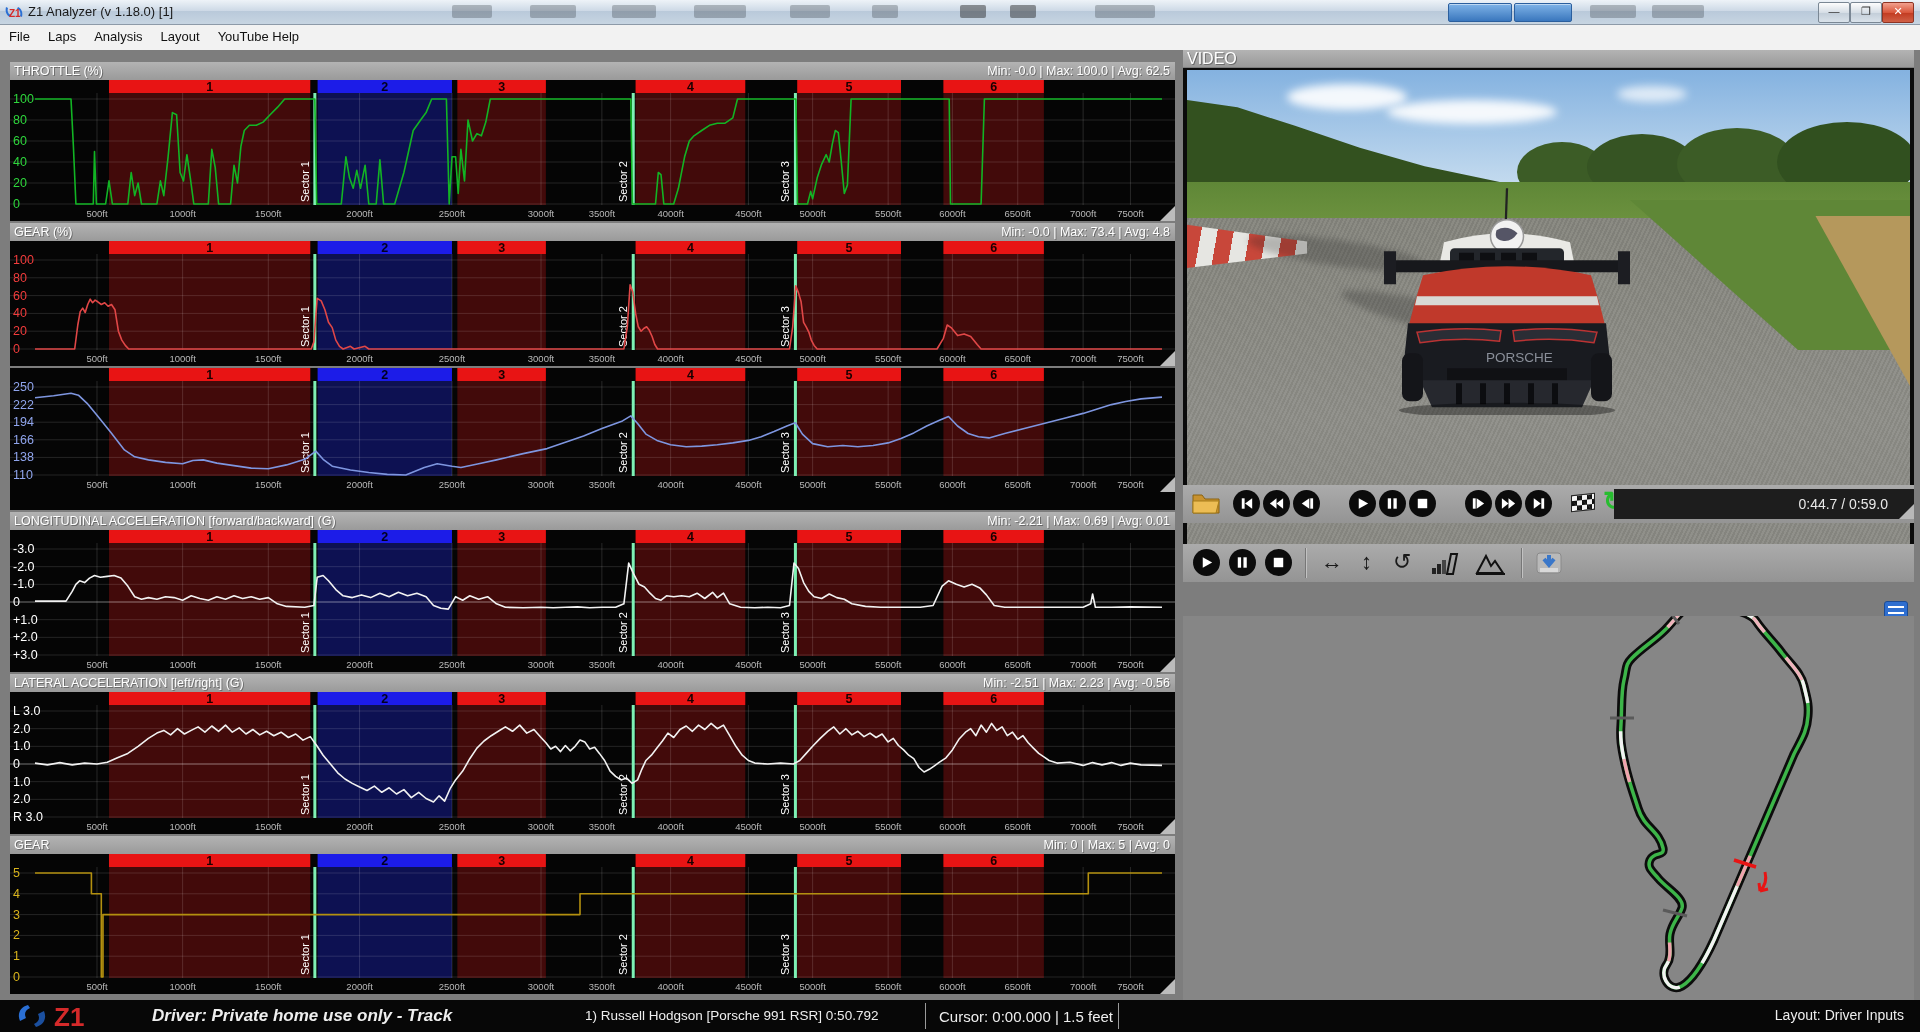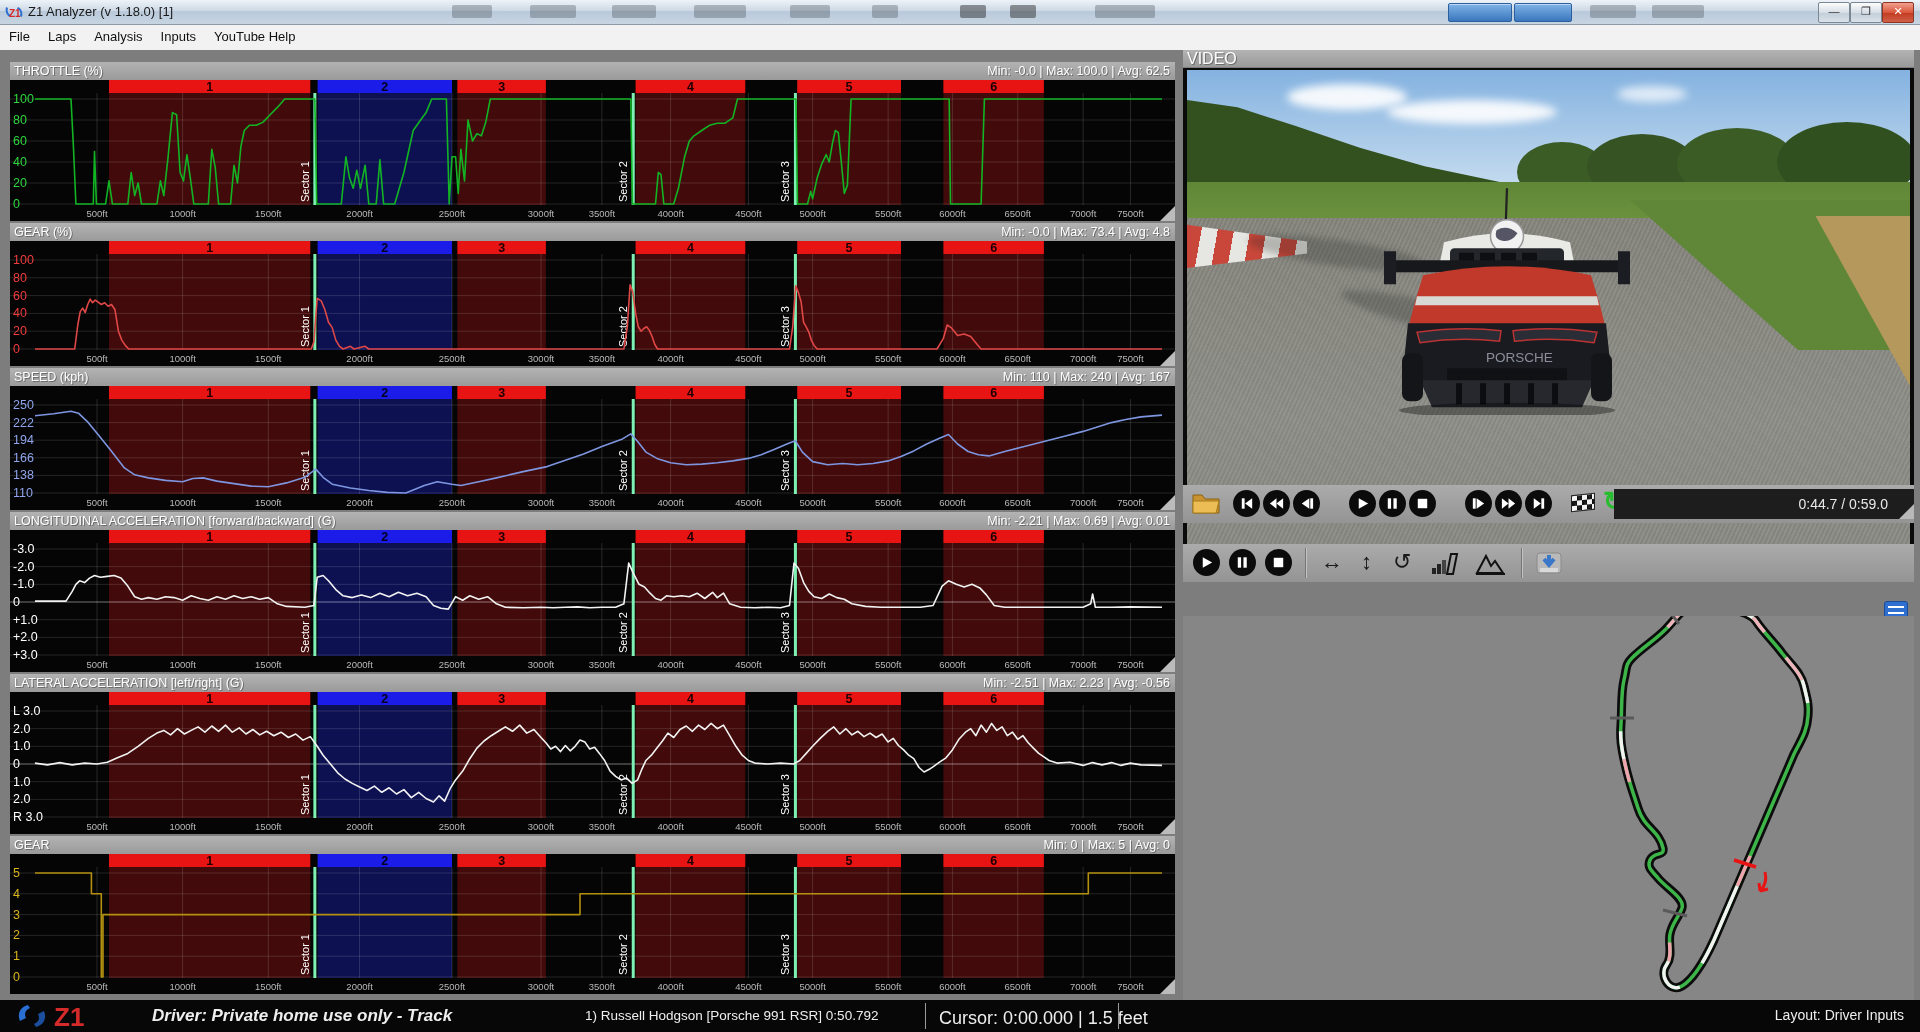--- a/index.html
+++ b/index.html
@@ -74,21 +74,21 @@
   #analysis-icon{position:absolute;right:6px;top:551px;width:22px;height:27px;background:#2f6fd0;
     border:1px solid #1c4c96;border-radius:3px;}
   #analysis-icon i{display:block;height:2px;background:#fff;margin:4px 3px 0 3px;}
   #analysis-label{position:absolute;right:3px;top:583px;font-size:10px;color:#2c2c2c;}
   .vsep{position:absolute;top:4px;width:1px;height:30px;background:#777;box-shadow:1px 0 #c2c2c2;}
   
   #statusbar{position:absolute;left:0;top:1000px;width:1920px;height:32px;background:#070707;color:#eee;}
   #z1logo{position:absolute;left:14px;top:2px;}
   #license{position:absolute;left:152px;top:6px;font-size:17px;font-weight:bold;font-style:italic;}
   #driver{position:absolute;left:585px;top:8px;font-size:13.5px;}
-  #cursorinfo{position:absolute;left:939px;top:8px;font-size:18px;}
+  #cursorinfo{position:absolute;left:939px;top:8px;font-size:15px;}
   #layoutinfo{position:absolute;right:16px;top:7px;font-size:14px;}
   .ssep{position:absolute;top:3px;width:1px;height:26px;background:#9a9a9a;}
 </style>
 </head>
 <body>
 
 <div id="titlebar">
   <svg id="title-icon" viewBox="0 0 18 18">
     <path d="M3,5 C2,8 3,11 6,12 L5,14 C1,12 0,8 1,4 Z" fill="#2a6fd4"></path>
     <path d="M15,13 C16,10 15,7 12,6 L13,4 C17,6 18,10 17,14 Z" fill="#2a6fd4"></path>
@@ -106,21 +106,21 @@
   <div class="ghost" style="left:1095px;width:60px"></div>
   <div class="ghost-blue" style="left:1448px;width:62px"></div>
   <div class="ghost-blue" style="left:1514px;width:56px"></div>
   <div class="ghost" style="left:1590px;width:46px"></div>
   <div class="ghost" style="left:1652px;width:52px"></div>
   <div class="winbtn" id="btn-min" style="right:70px">—</div>
   <div class="winbtn" id="btn-max" style="right:38px">❐</div>
   <div class="winbtn" id="btn-close" style="right:6px">✕</div>
 </div>
 
-<div id="menubar"><span class="menu-item">File</span><span class="menu-item">Laps</span><span class="menu-item">Analysis</span><span class="menu-item">Inputs</span><span class="menu-item">YouTube Help</span></div>
+<div id="menubar"><span class="menu-item">File</span><span class="menu-item">Laps</span><span class="menu-item">Analysis</span><span class="menu-item">Layout</span><span class="menu-item">YouTube Help</span></div>
 
 <div id="main">
   <div id="charts">
       <div class="panel" style="top: 12px; height: 159px;">
         <div class="panel-header">
           <span class="p-title">THROTTLE (%)</span>
           <span class="p-stats">Min: -0.0 | Max: 100.0 | Avg: 62.5</span>
         </div>
         <div class="panel-chart">
           <svg width="1165" height="141" viewBox="0 0 1165 141">
@@ -267,24 +267,20 @@
             <text x="878.139" y="121" fill="#b9b9b9" font-size="9.5" text-anchor="middle" font-family="Liberation Sans,sans-serif">5500ft</text>
             <text x="942.3779999999999" y="121" fill="#b9b9b9" font-size="9.5" text-anchor="middle" font-family="Liberation Sans,sans-serif">6000ft</text>
             <text x="1007.744" y="121" fill="#b9b9b9" font-size="9.5" text-anchor="middle" font-family="Liberation Sans,sans-serif">6500ft</text>
             <text x="1073.1100000000001" y="121" fill="#b9b9b9" font-size="9.5" text-anchor="middle" font-family="Liberation Sans,sans-serif">7000ft</text>
             <text x="1120.444" y="121" fill="#b9b9b9" font-size="9.5" text-anchor="middle" font-family="Liberation Sans,sans-serif">7500ft</text>
             <polygon points="1165,110 1165,125 1150,125" fill="#bcbcbc"></polygon>
           </svg>
         </div>
       </div>
       <div class="panel" style="top: 318px; height: 142px;">
-        <div class="panel-header">
-          <span class="p-title">SPEED (kph)</span>
-          <span class="p-stats">Min: 110 | Max: 240 | Avg: 167</span>
-        </div>
         <div class="panel-chart">
           <svg width="1165" height="124" viewBox="0 0 1165 124">
             <rect x="98.97628" y="13" width="201.30473999999995" height="95" fill="#420a0a"></rect>
             <rect x="98.97628" y="0" width="201.30473999999995" height="13" fill="#e81414"></rect>
             <text x="199.62865" y="11" fill="#1a0000" font-size="12.5" font-weight="bold" text-anchor="middle" font-family="Liberation Sans,sans-serif">1</text>
             <rect x="307.58397999999994" y="13" width="134.40602000000007" height="95" fill="#0d1152"></rect>
             <rect x="307.58397999999994" y="0" width="134.40602000000007" height="13" fill="#1c1ce8"></rect>
             <text x="374.78698999999995" y="11" fill="#000020" font-size="12.5" font-weight="bold" text-anchor="middle" font-family="Liberation Sans,sans-serif">2</text>
             <rect x="447.33198000000004" y="13" width="88.55966000000001" height="95" fill="#420a0a"></rect>
             <rect x="447.33198000000004" y="0" width="88.55966000000001" height="13" fill="#e81414"></rect>

